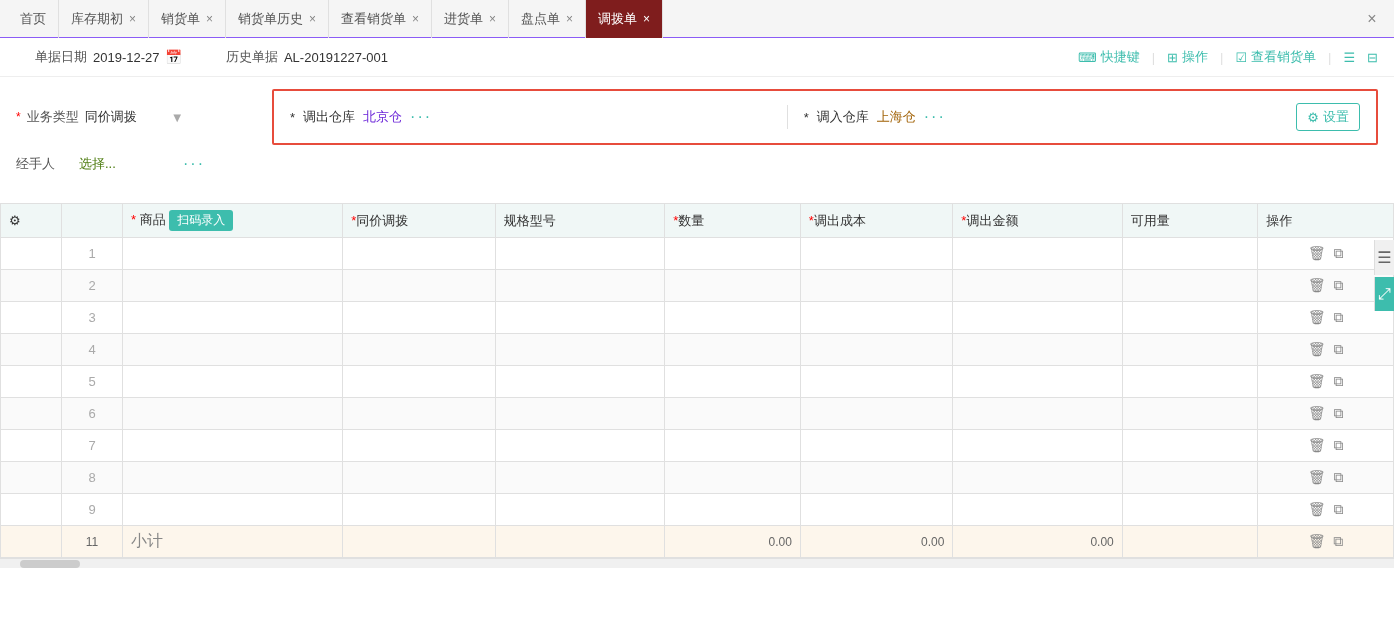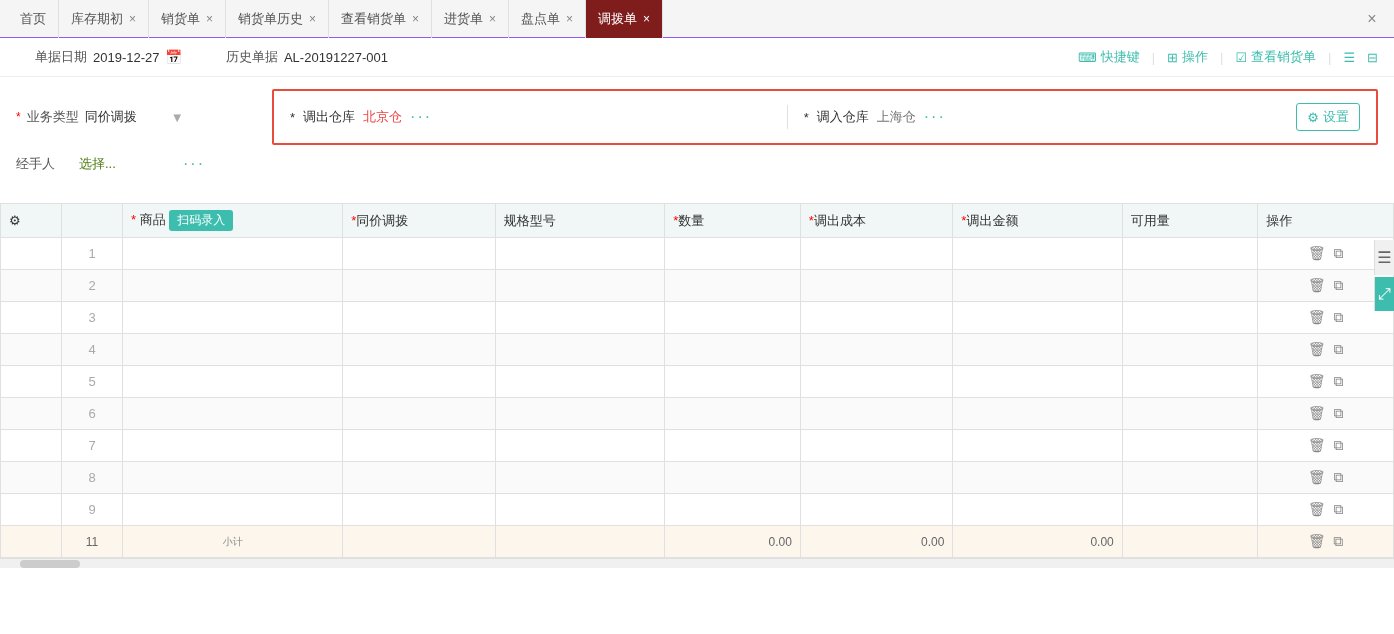--- a/index.html
+++ b/index.html
@@ -196,28 +196,28 @@
       <span class="req">*</span>
       <span class="field-label">业务类型</span>
       <span class="field-value" style="cursor:pointer;">同价调拨</span>
       <span class="dropdown-arrow">▼</span>
     </div>
 
     <div class="warehouse-box">
       <div class="wh-section">
         <span class="req">*</span>
         <span class="field-label">调出仓库</span>
-        <span class="field-value" style="cursor:pointer; color:#ef4444;text-align:right;">北京仓</span>
+        <span class="field-value" style="cursor:pointer; color:#6d28d9;text-align:right;">北京仓</span>
         <span class="more-dots">···</span>
       </div>
       <div class="wh-divider"></div>
       <div class="wh-section">
         <span class="req">*</span>
         <span class="field-label">调入仓库</span>
-        <span class="field-value" style="cursor:pointer; color:#737373;font-family:Liberation Mono, monospace;">上海仓</span>
+        <span class="field-value" style="cursor:pointer; color:#a16207;font-family:Liberation Mono, monospace;">上海仓</span>
         <span class="more-dots">···</span>
       </div>
       <div class="settings-btn">
         <span>⚙</span>
         <span>设置</span>
       </div>
     </div>
   </div>
 
   <div class="form-row">
@@ -396,21 +396,21 @@
       <td></td>
       <td></td>
       <td class="op-col">
         <span class="op-btn">🗑</span>
         <span class="op-btn">⧉</span>
       </td>
     </tr>
         <tr class="subtotal-row">
       <td></td>
       <td class="row-num">11</td>
-      <td style="color:#888;font-size:10px;text-align:center;">小计</td>
+      <td style="color:#888;font-size:16px;">小计</td>
       <td></td>
       <td></td>
       <td style="text-align:right;">0.00</td>
       <td style="text-align:right;">0.00</td>
       <td style="text-align:right;">0.00</td>
       <td></td>
       <td class="op-col">
         <span class="op-btn">🗑</span>
         <span class="op-btn">⧉</span>
       </td>

